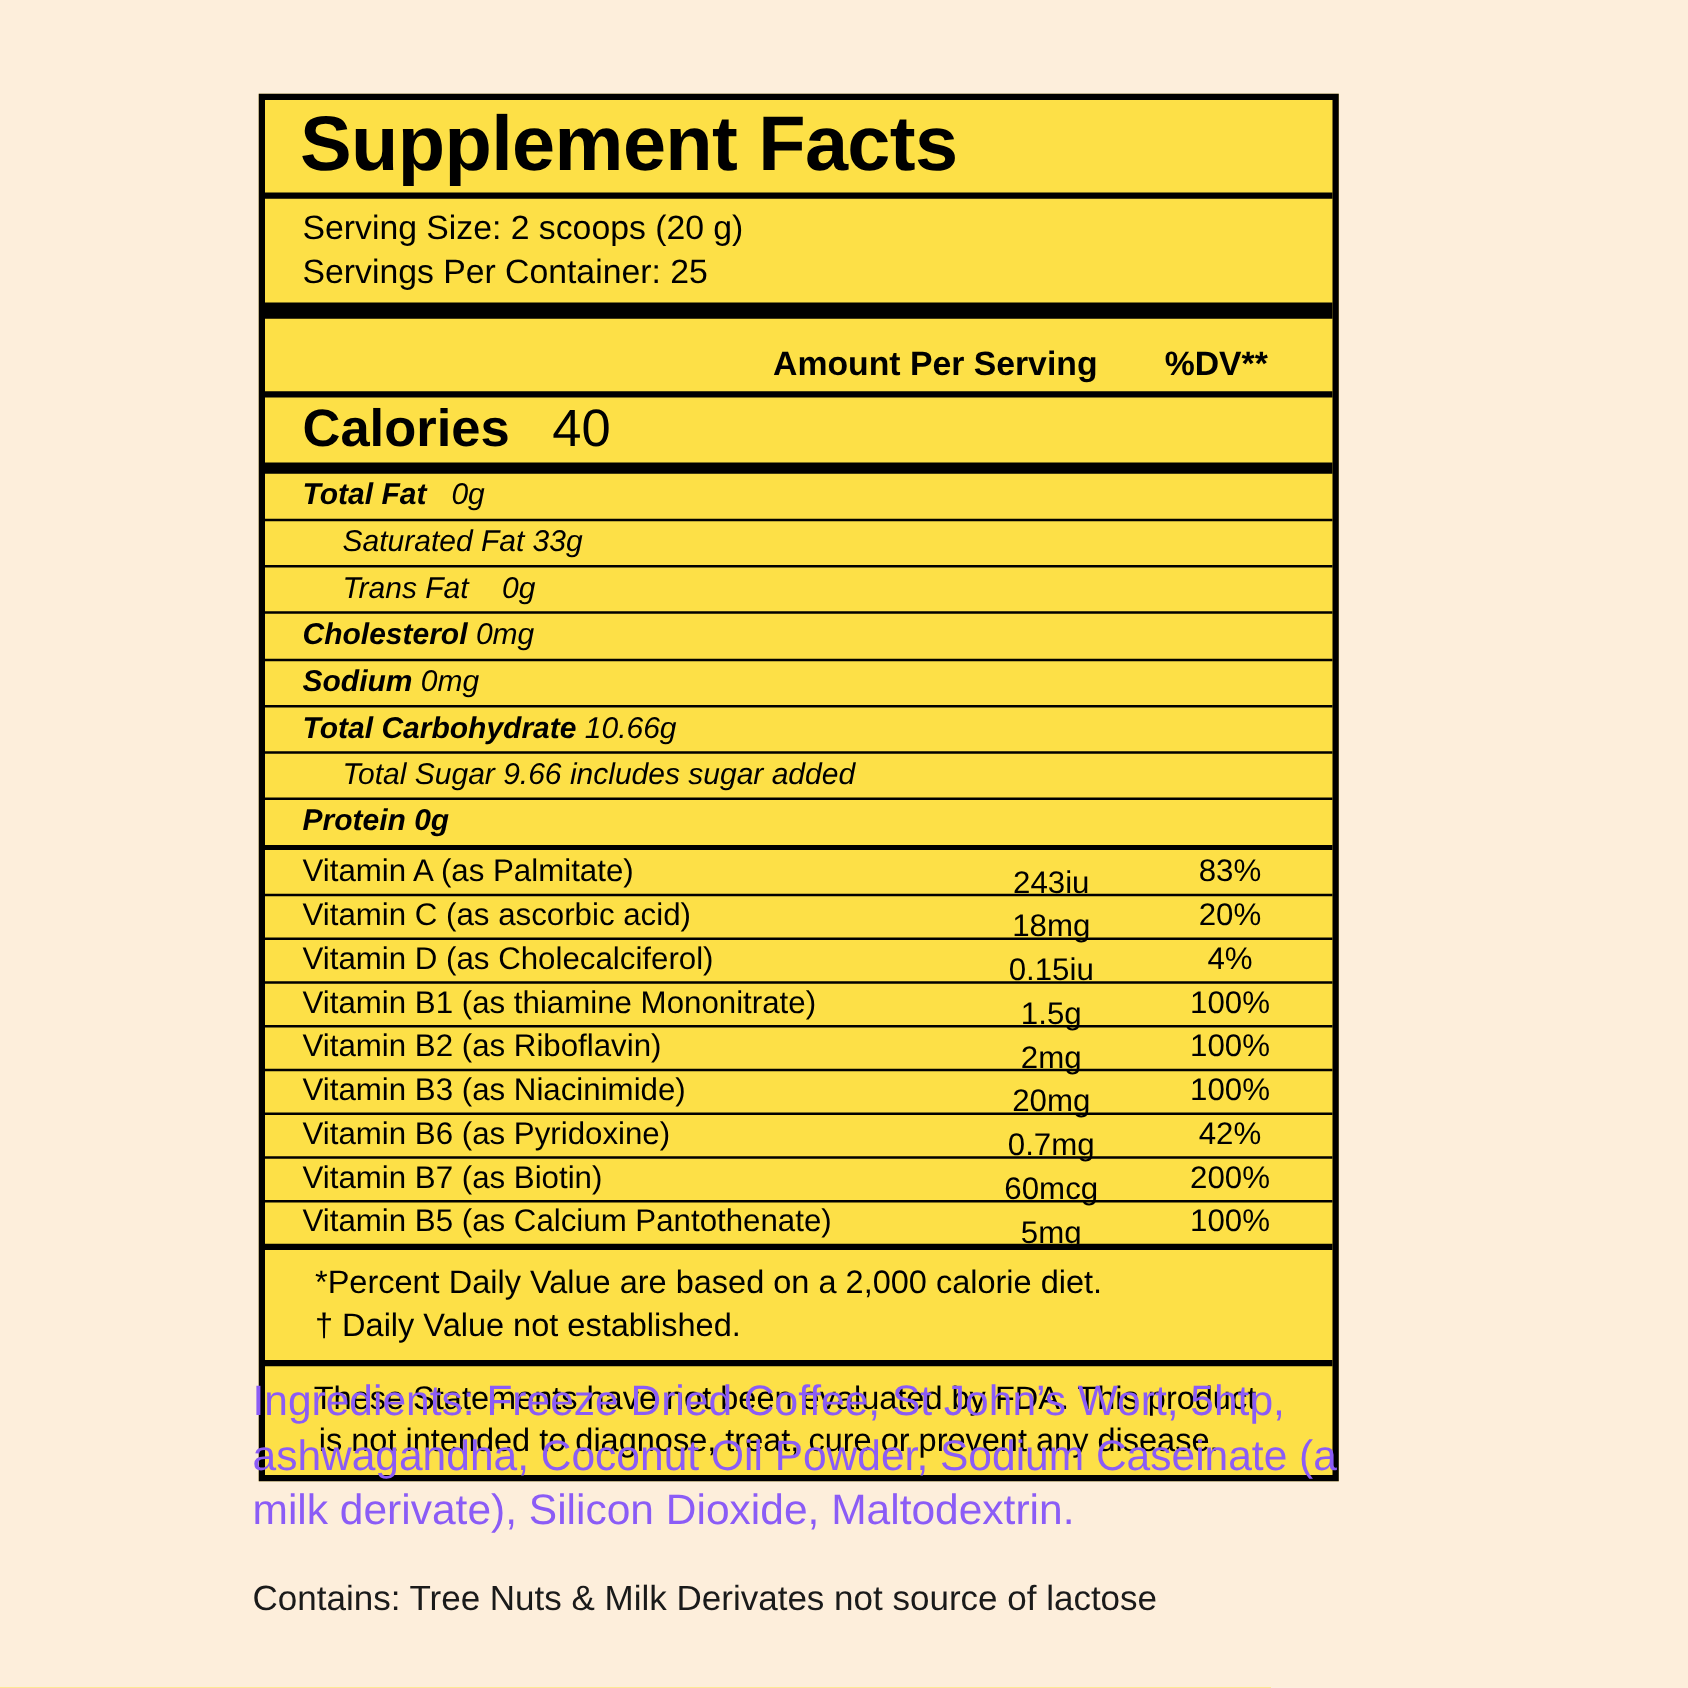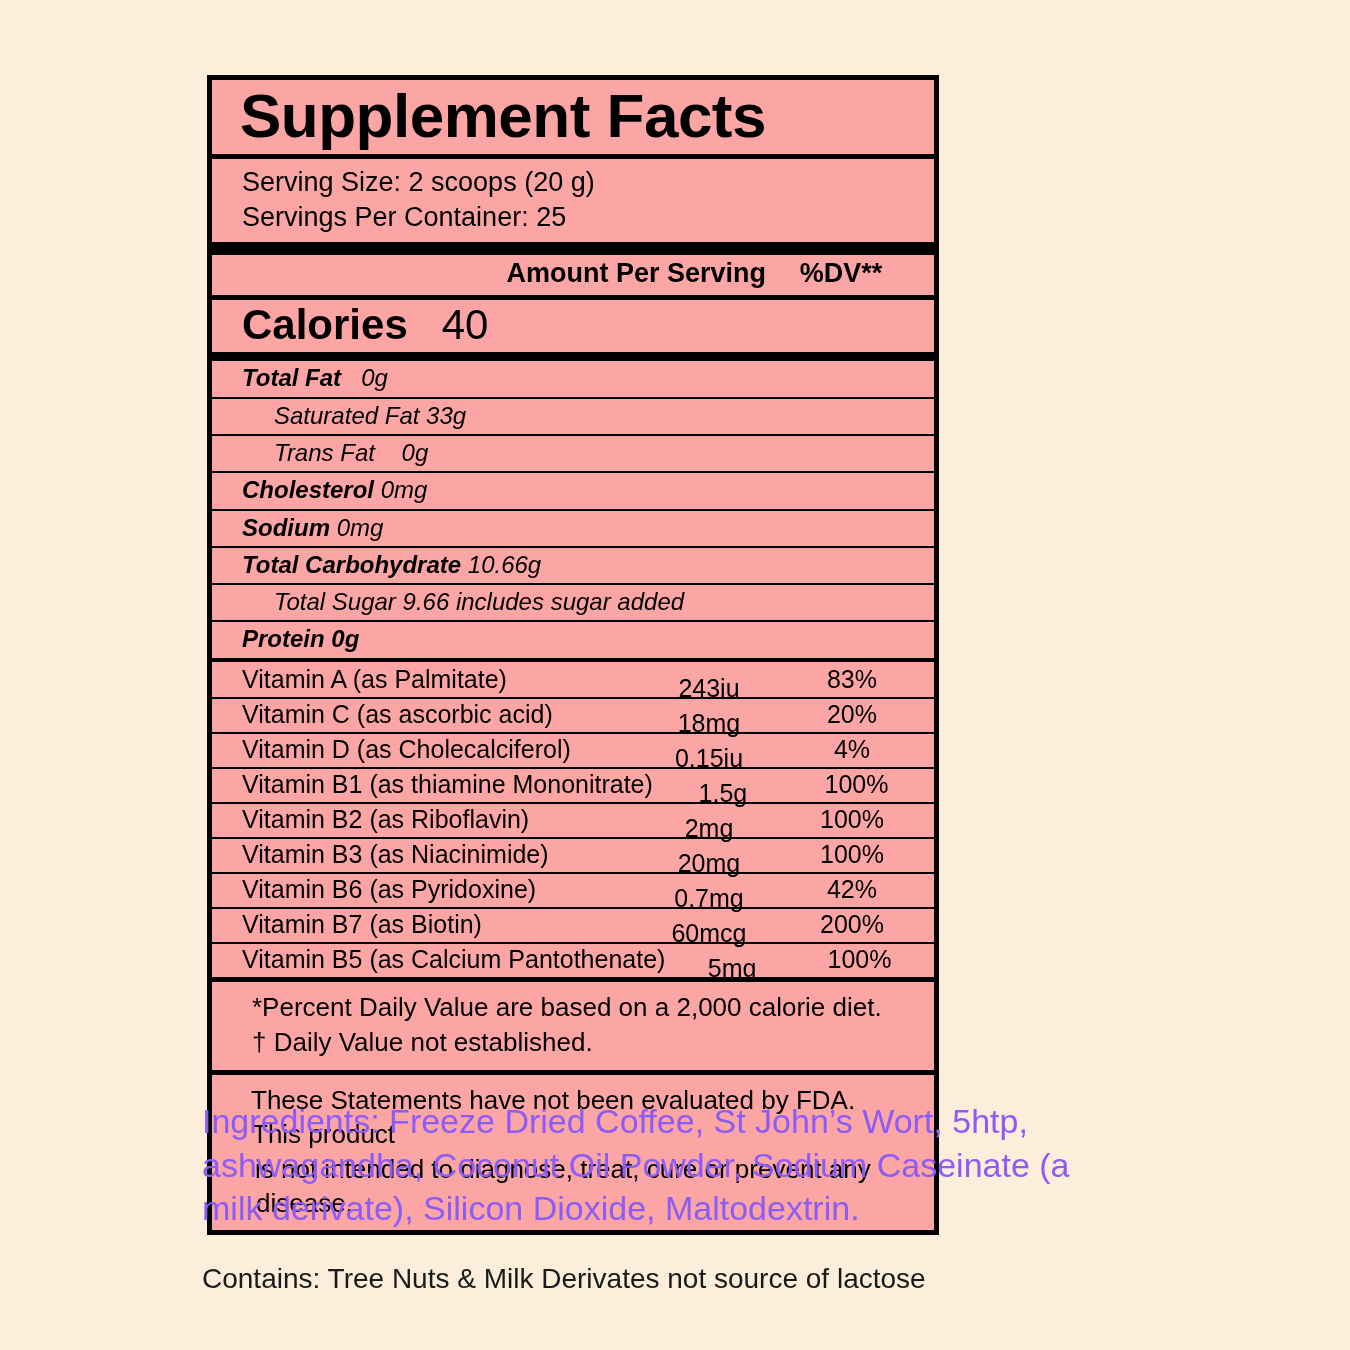--- a/index.html
+++ b/index.html
@@ -19,22 +19,22 @@
     position: relative;
     width: 1350px;
     height: 1350px;
     box-sizing: border-box;
   }
 
   .panel {
     position: absolute;
     left: 207px;
     top: 75px;
-    width: 732px;
-    background: #fca5a5;
+    width: 864px;
+    background: #fde047;
     border: 5px solid #000;
     box-sizing: border-box;
   }
 
   
   .title-row {
     border-bottom: 5px solid #000;
     padding: 2px 0 4px 28px;
   }
   .title {
@@ -54,21 +54,22 @@
     font-size: 27px;
     line-height: 1.28;
   }
 
   
   .aps-row {
     display: flex;
     align-items: center;
     justify-content: flex-end;
     border-bottom: 5px solid #000;
-    padding: 3px 18px 6px 0;
+    padding: 21px 18px 6px 0;
+    gap: 20px;
   }
   .aps-label {
     font-size: 27px;
     font-weight: bold;
   }
   .dv-label {
     font-size: 27px;
     font-weight: bold;
     width: 150px;
     text-align: center;

